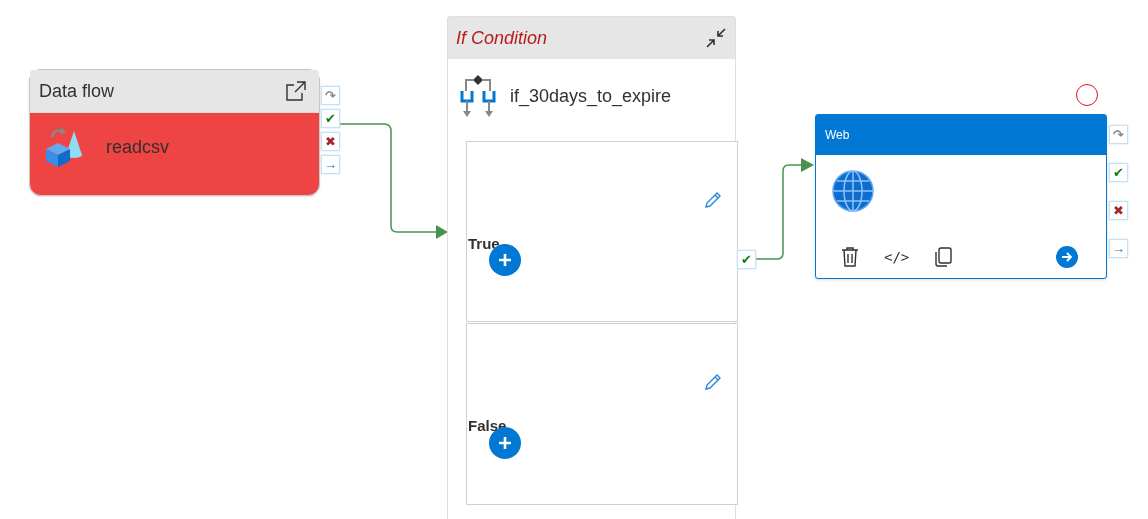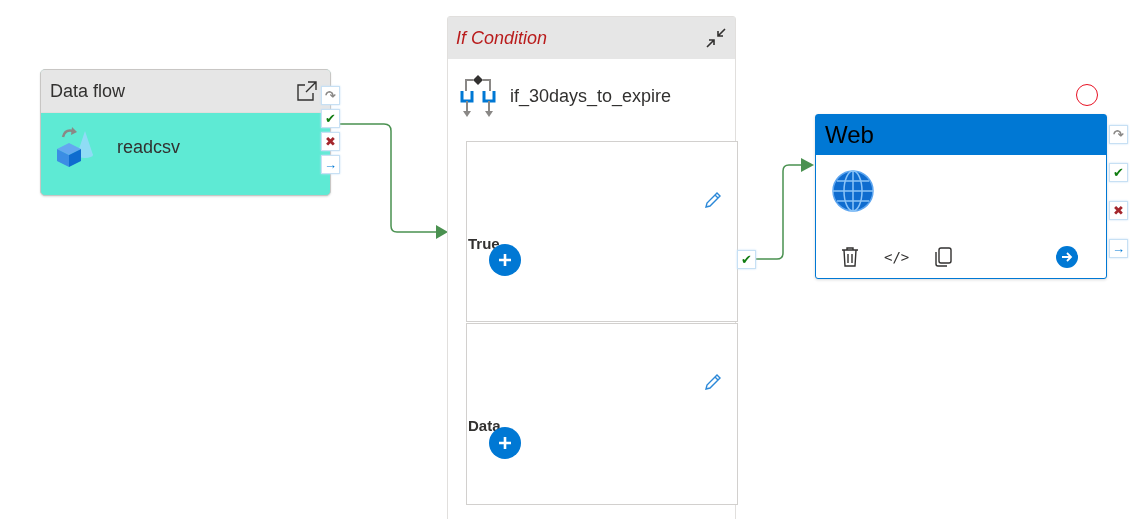--- a/index.html
+++ b/index.html
@@ -7,23 +7,22 @@
     width: 1148px; height: 519px; position: relative; overflow: hidden;
     background: #ffffff;
     font-family: "Liberation Sans", "DejaVu Sans", sans-serif;
     color: #323130;
   }
   .abs { position: absolute; }
 
   
   .df-card {
     left: 29px; top: 69px; width: 289px; height: 125px;
-    background: #5eead4; border: 1px solid #c8c6c4; border-radius: 5px;
+    background: #ef4444; border: 1px solid #c8c6c4; border-radius: 12px;
     box-shadow: 0 1px 2px rgba(0,0,0,0.12);
-    margin-left: 11px;
   }
   .df-header {
     height: 42px; background: #e6e6e6; border-bottom: 1px solid #e1dfdd;
     display: flex; align-items: center; justify-content: space-between;
     padding: 0 12px 0 9px; border-radius: 3px 3px 0 0;
   }
   .df-title { font-size: 18px; color: #323130; }
   .df-body { display: flex; align-items: center; padding: 12px 14px; }
   .df-name { font-size: 18px; color: #323130; margin-left: 16px; }
 
@@ -75,21 +74,21 @@
   
   .web-card {
     left: 815px; top: 114px; width: 290px; height: 163px;
     background: #fff; border: 1px solid #0078d4; border-radius: 3px;
     box-shadow: 0 1px 3px rgba(0,0,0,0.15);
   }
   .web-header {
     height: 40px; background: #0078d4; color: #fff;
     display: flex; align-items: center; padding-left: 9px;
   }
-  .web-title { font-size: 24px; color: #000000; }
+  .web-title { font-size: 12px; color: #ffffff; }
   .web-body { display: flex; align-items: center; padding: 14px 15px 0 15px; }
   .web-name { font-size: 18px; color: #323130; margin-left: 18px; }
   .web-toolbar {
     position: absolute; left: 24px; right: 28px; bottom: 10px;
     display: flex; align-items: center;
   }
   .tb-btn { cursor: pointer; display: flex; align-items: center; justify-content: center; }
   .code-btn { font-family: "DejaVu Sans Mono", monospace; font-size: 14px; color: #323130; }
   .go-btn {
     margin-left: auto; width: 22px; height: 22px; border-radius: 50%; background: #0078d4;
@@ -184,21 +183,21 @@
     <div class="plus-btn" style="top:102px;">
       <span style="display:flex;">
         <svg width="14" height="14" viewBox="0 0 14 14">
             <path d="M7 1v12M1 7h12" stroke="#fff" stroke-width="2.6"></path>
           </svg>
       </span>
     </div>
   </div>
 
   <div class="branch branch-false">
-    <span class="branch-label" style="top:45px;">Data</span>
+    <span class="branch-label" style="top:45px;">False</span>
     <span class="branch-edit" style="top:48px;">
       <svg width="20" height="20" viewBox="0 0 20 20">
           <path d="M3 17l1-4L14 3l3 3L7 16zM12 5l3 3" stroke="#2b88d8" stroke-width="1.4" fill="none"></path>
         </svg>
     </span>
     <div class="plus-btn" style="top:103px;">
       <span style="display:flex;">
         <svg width="14" height="14" viewBox="0 0 14 14">
             <path d="M7 1v12M1 7h12" stroke="#fff" stroke-width="2.6"></path>
           </svg>

